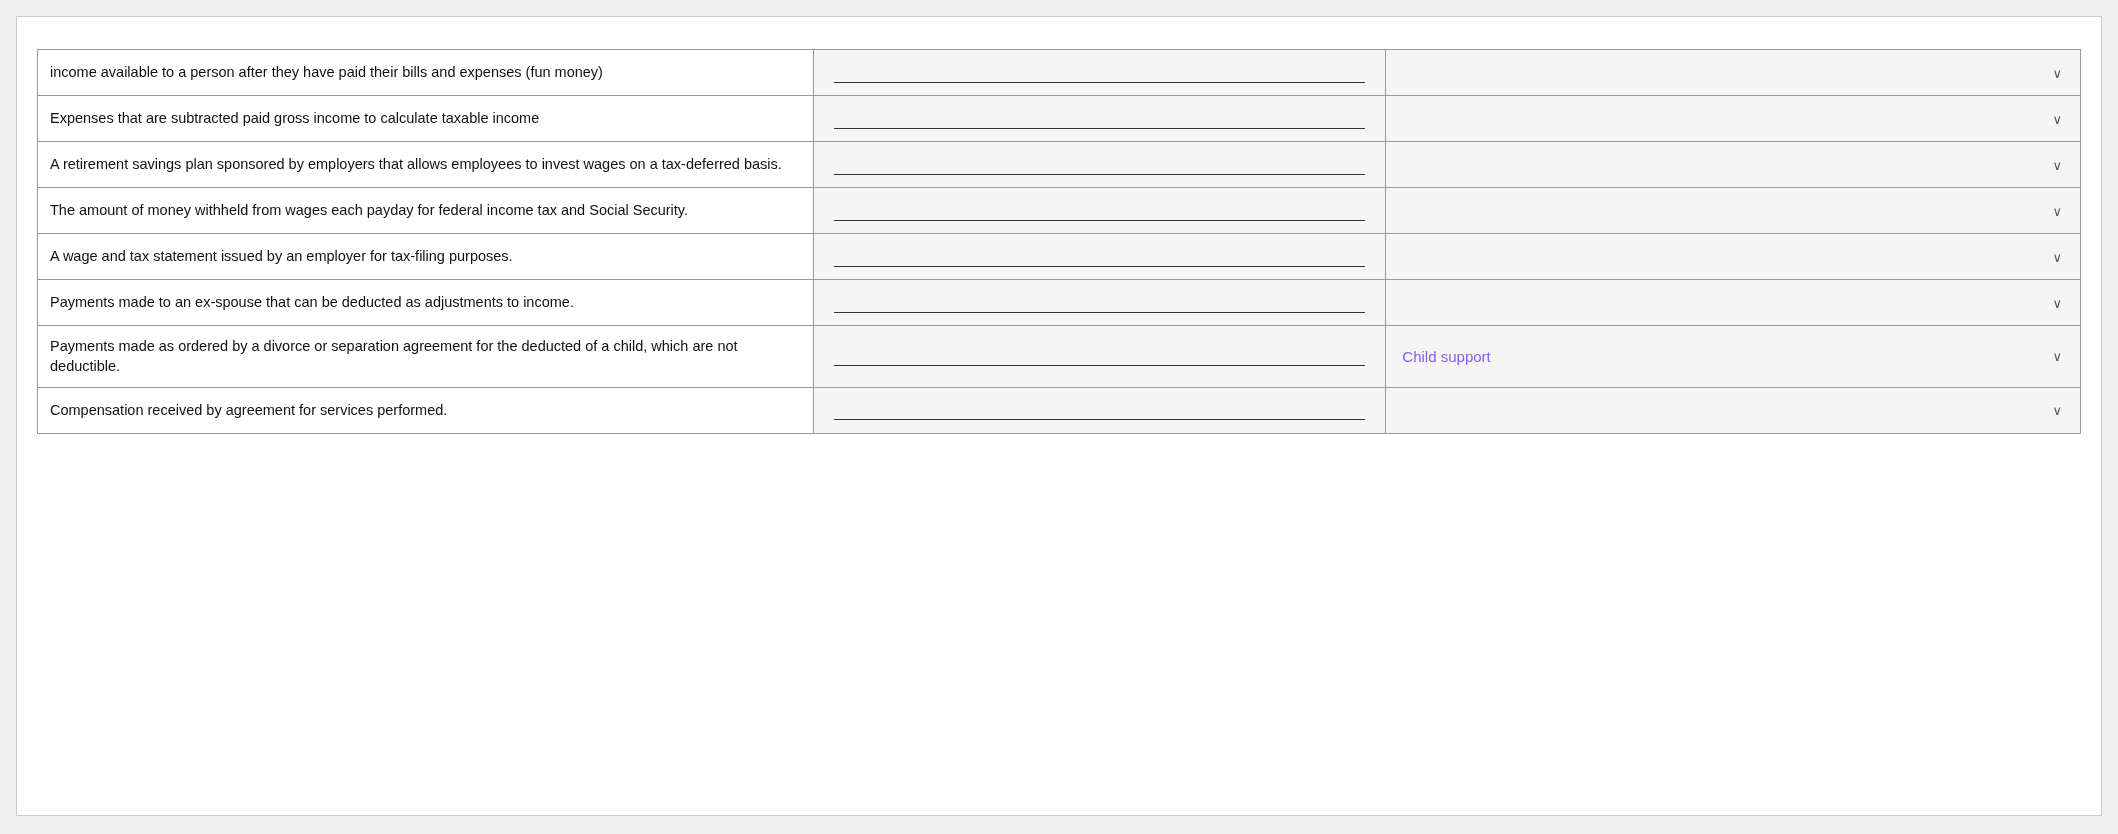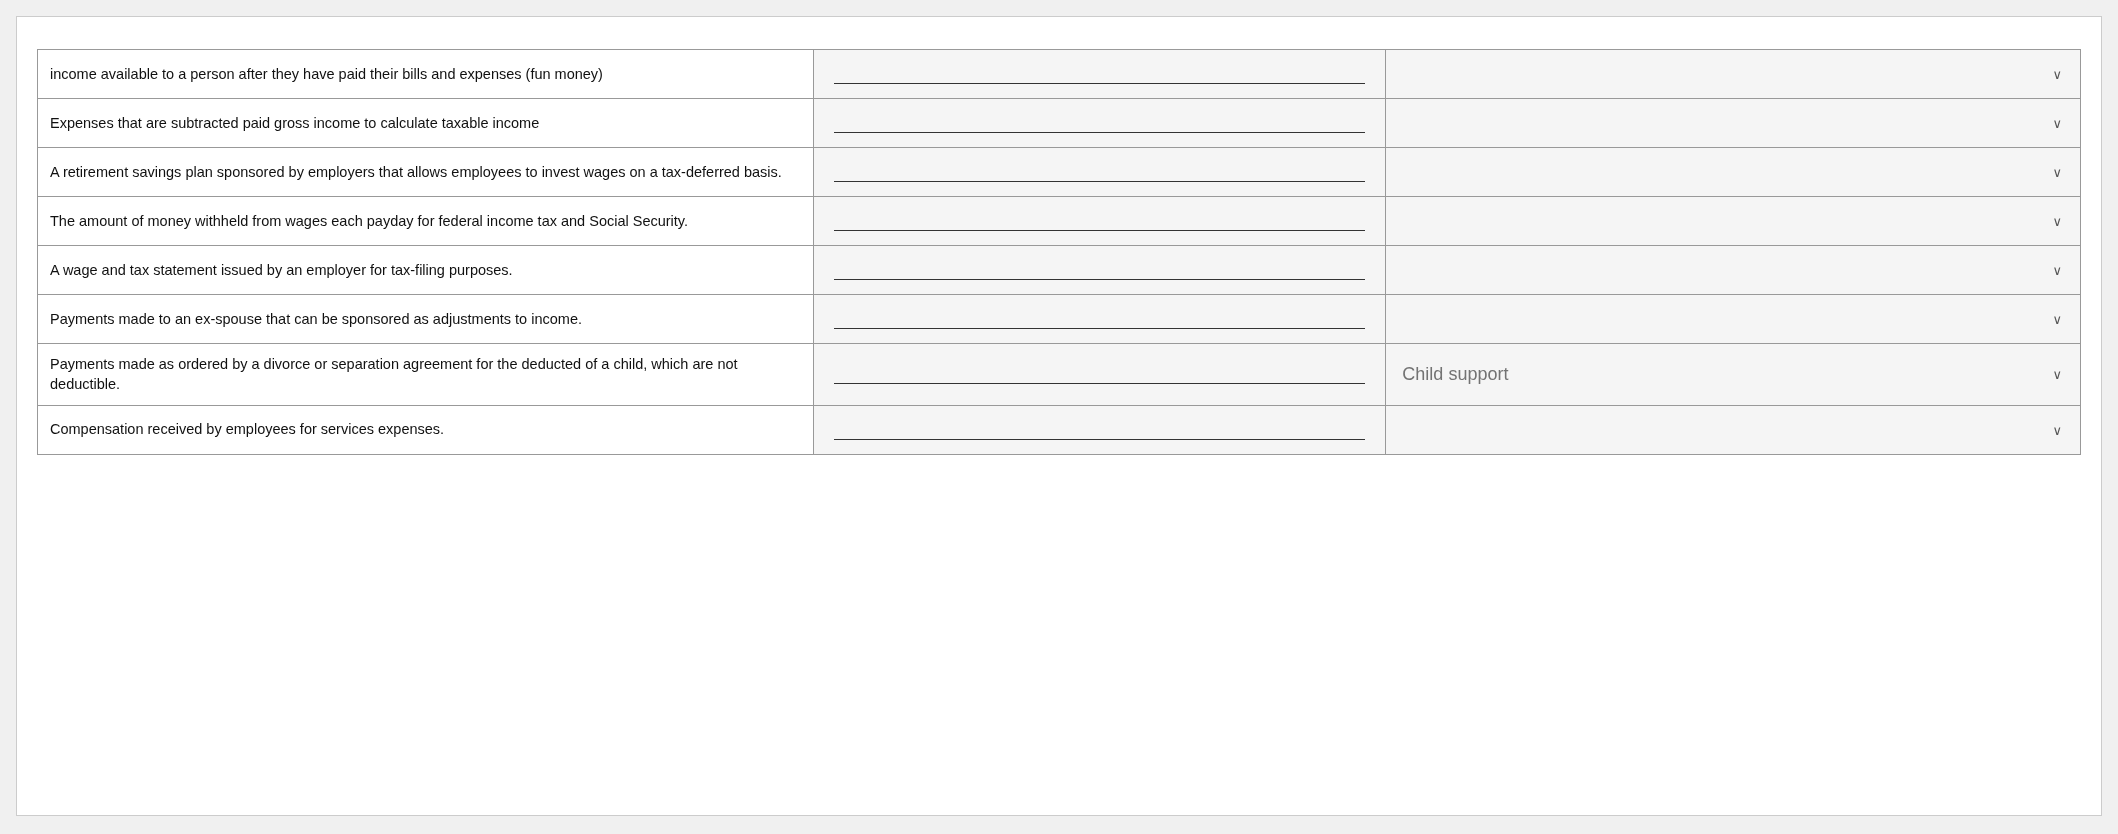--- a/index.html
+++ b/index.html
@@ -80,22 +80,22 @@
       width: 34%;
       background-color: #f5f5f5;
       padding: 6px 12px;
       position: relative;
     }
 
     .answer-dropdown {
       width: 100%;
       background-color: #f5f5f5;
       border: none;
-      font-size: 18px;
-      color: #737373;
+      font-size: 15px;
+      color: #8b5cf6;
       appearance: none;
       -webkit-appearance: none;
       padding: 4px 24px 4px 4px;
       cursor: pointer;
       outline: none;
     }
 
     .dropdown-wrapper {
       position: relative;
       display: flex;
@@ -182,21 +182,21 @@
             <div class="line-inner"></div>
           </td>
           <td class="answer-cell">
             <div class="dropdown-wrapper">
               <select class="answer-dropdown"><option value=""></option><option value="Disposable income">Disposable income</option><option value="Tax deductions">Tax deductions</option><option value="401(k)">401(k)</option><option value="Withholding">Withholding</option><option value="W-2">W-2</option><option value="Alimony">Alimony</option><option value="Child support">Child support</option><option value="Wages">Wages</option><option value="Gross income">Gross income</option><option value="Net income">Net income</option><option value="Tax credit">Tax credit</option></select>
               <span class="chevron-icon">∨</span>
             </div>
           </td>
         </tr>
         <tr>
-          <td class="description-cell">Payments made to an ex-spouse that can be sponsored as adjustments to income.</td>
+          <td class="description-cell">Payments made to an ex-spouse that can be deducted as adjustments to income.</td>
           <td class="line-cell">
             <div class="line-inner"></div>
           </td>
           <td class="answer-cell">
             <div class="dropdown-wrapper">
               <select class="answer-dropdown"><option value=""></option><option value="Disposable income">Disposable income</option><option value="Tax deductions">Tax deductions</option><option value="401(k)">401(k)</option><option value="Withholding">Withholding</option><option value="W-2">W-2</option><option value="Alimony">Alimony</option><option value="Child support">Child support</option><option value="Wages">Wages</option><option value="Gross income">Gross income</option><option value="Net income">Net income</option><option value="Tax credit">Tax credit</option></select>
               <span class="chevron-icon">∨</span>
             </div>
           </td>
         </tr>
@@ -206,21 +206,21 @@
             <div class="line-inner"></div>
           </td>
           <td class="answer-cell">
             <div class="dropdown-wrapper">
               <select class="answer-dropdown"><option value=""></option><option value="Disposable income">Disposable income</option><option value="Tax deductions">Tax deductions</option><option value="401(k)">401(k)</option><option value="Withholding">Withholding</option><option value="W-2">W-2</option><option value="Alimony">Alimony</option><option value="Child support" selected="">Child support</option><option value="Wages">Wages</option><option value="Gross income">Gross income</option><option value="Net income">Net income</option><option value="Tax credit">Tax credit</option></select>
               <span class="chevron-icon">∨</span>
             </div>
           </td>
         </tr>
         <tr>
-          <td class="description-cell">Compensation received by employees for services expenses.</td>
+          <td class="description-cell">Compensation received by agreement for services performed.</td>
           <td class="line-cell">
             <div class="line-inner"></div>
           </td>
           <td class="answer-cell">
             <div class="dropdown-wrapper">
               <select class="answer-dropdown"><option value=""></option><option value="Disposable income">Disposable income</option><option value="Tax deductions">Tax deductions</option><option value="401(k)">401(k)</option><option value="Withholding">Withholding</option><option value="W-2">W-2</option><option value="Alimony">Alimony</option><option value="Child support">Child support</option><option value="Wages">Wages</option><option value="Gross income">Gross income</option><option value="Net income">Net income</option><option value="Tax credit">Tax credit</option></select>
               <span class="chevron-icon">∨</span>
             </div>
           </td>
         </tr>

